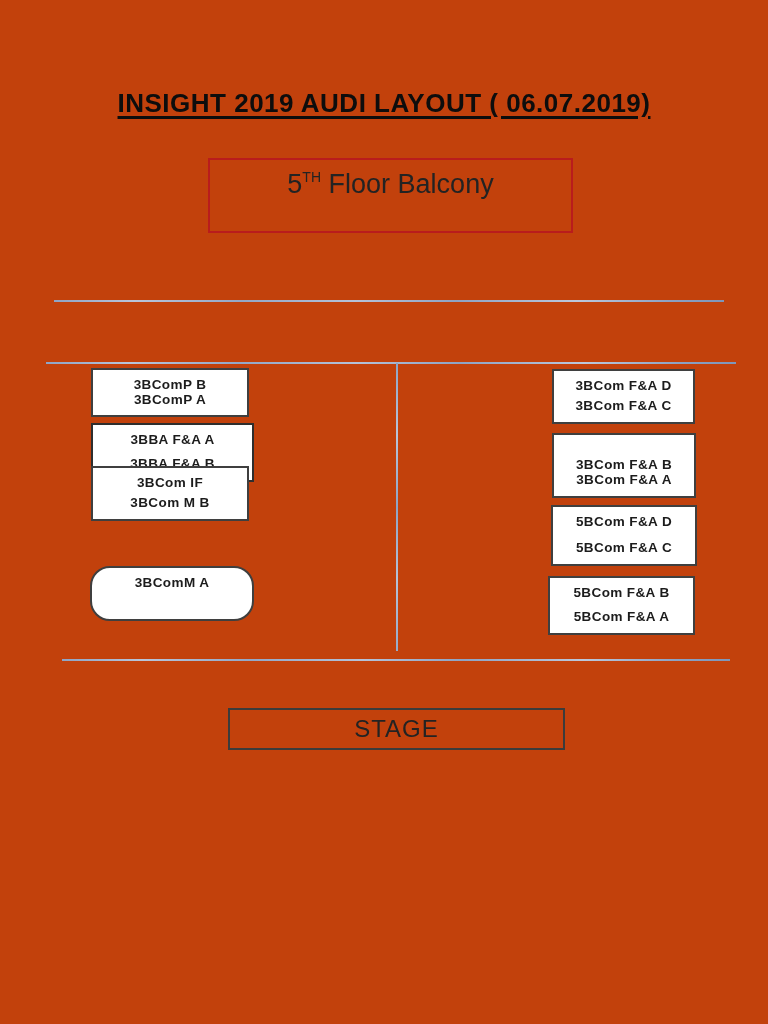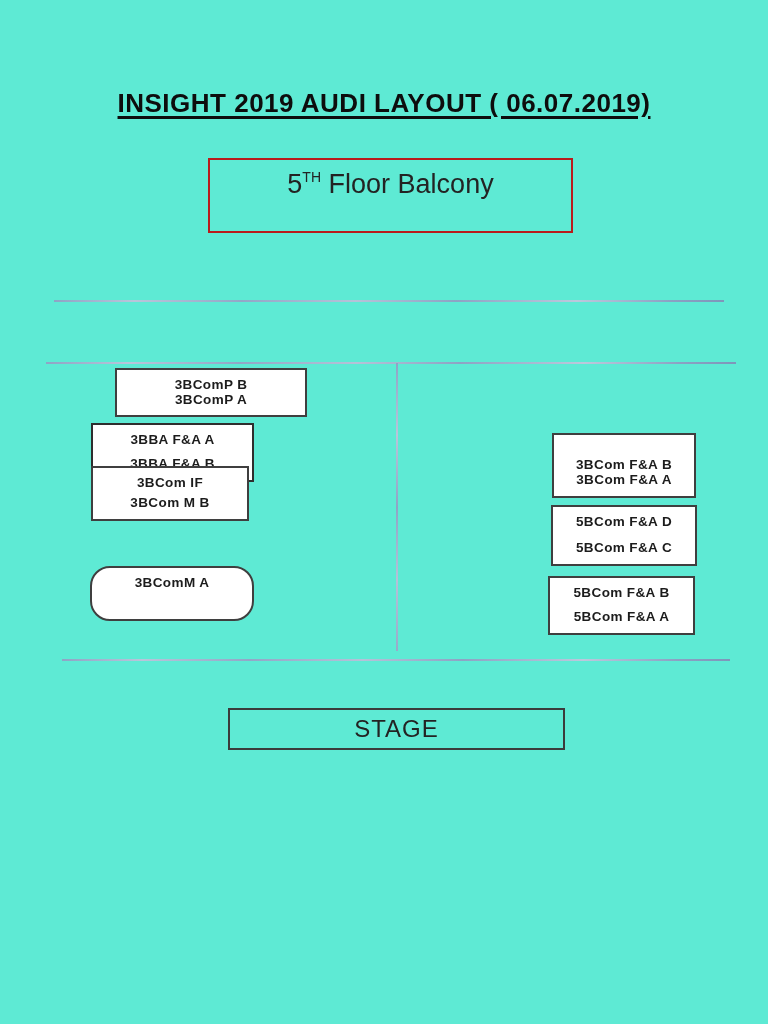--- a/index.html
+++ b/index.html
@@ -1,20 +1,20 @@
 <!DOCTYPE html>
 <html><head>
 <meta charset="utf-8">
 <style>
   html, body { margin: 0; padding: 0; background: #ffffff; }
   #page {
     position: relative;
     width: 768px;
     height: 1024px;
-    background: #5eead4;
+    background: #c2410c;
     font-family: "Liberation Sans", "DejaVu Sans", sans-serif;
     color: #1a1a1a;
     overflow: hidden;
   }
 
   
   .doc-title {
     position: absolute;
     left: 56px;
     right: 56px;
@@ -120,39 +120,43 @@
     <div class="balcony-text">
       <span>5</span><sup>TH</sup><span class="rest">Floor Balcony</span>
     </div>
   </div>
 
   <div class="hline" style="left:54px; top:300px; width:670px;"></div>
   <div class="hline" style="left:46px; top:362px; width:690px;"></div>
   <div class="vline" style="left:396px; top:363px; height:288px;"></div>
   <div class="hline" style="left:62px; top:659px; width:668px;"></div>
 
-  <div class="section-box" style="left:91px; top:368px; width:192px; height:49px;margin-left:24px;">
+  <div class="section-box" style="left:91px; top:368px; width:158px; height:49px;">
     <span class="section-label">3BComP B</span>
     <span class="section-label">3BComP A</span>
   </div>
 
   <div class="section-box" style="left:91px; top:423px; width:163px; height:59px; border-color:#2e2e2e;">
     <span class="section-label">3BBA F&amp;A A</span>
     <span class="section-label">3BBA F&amp;A B</span>
   </div>
 
   <div class="section-box" style="left:91px; top:466px; width:158px; height:55px;">
     <span class="section-label">3BCom IF</span>
     <span class="section-label">3BCom M B</span>
   </div>
 
   <div class="section-box single" style="left:90px; top:566px; width:164px; height:55px;border-radius:20px;">
     <span class="section-label">3BComM A</span>
   </div>
 
+  <div class="section-box" style="left:552px; top:369px; width:143px; height:55px;">
+    <span class="section-label">3BCom F&amp;A D</span>
+    <span class="section-label">3BCom F&amp;A C</span>
+  </div>
 
   <div class="section-box" style="left:552px; top:433px; width:144px; height:65px;justify-content:flex-end;">
     <span class="section-label">3BCom F&amp;A B</span>
     <span class="section-label">3BCom F&amp;A A</span>
   </div>
 
   <div class="section-box" style="left:551px; top:505px; width:146px; height:61px;align-items:center;">
     <span class="section-label">5BCom F&amp;A D</span>
     <span class="section-label">5BCom F&amp;A C</span>
   </div>

